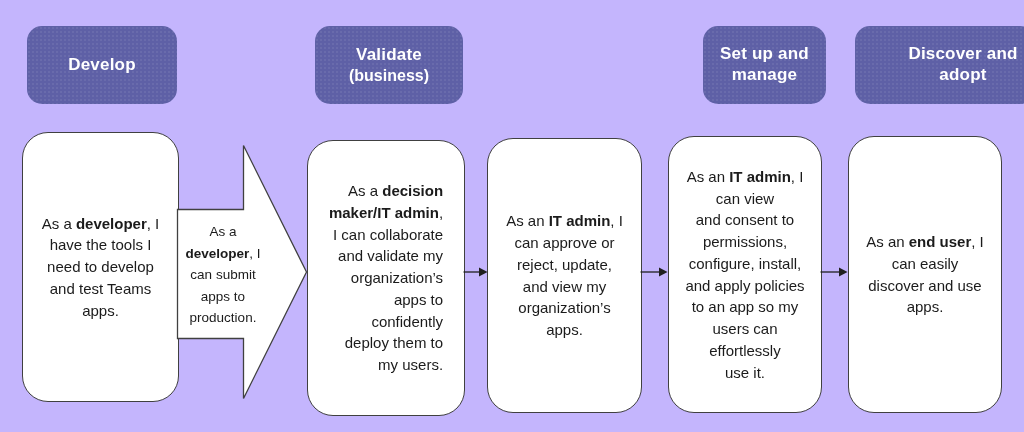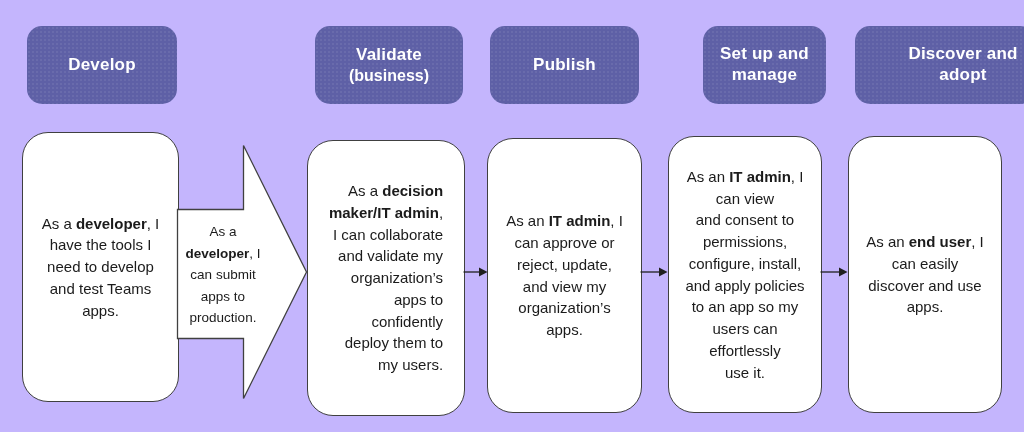--- a/index.html
+++ b/index.html
@@ -32,23 +32,20 @@
 <body>
 
 <div class="canvas">
 
   <div class="hdr" style="left:27px;width:150px;">
     <div class="hdr-title">Develop</div>
   </div>
   <div class="hdr" style="left:315px;width:148px;text-align:center;">
     <div class="hdr-title">Validate</div>
     <div class="hdr-sub">(business)</div>
-  </div>
-  <div class="hdr" style="left:490px;width:149px;">
-    <div class="hdr-title">Publish</div>
   </div>
   <div class="hdr" style="left:675px;width:123px;margin-left:28px;">
     <div class="hdr-title">Set up and
 manage</div>
   </div>
   <div class="hdr" style="left:855px;width:144px;padding-left:36px;">
     <div class="hdr-title">Discover and
 adopt</div>
   </div>
 

